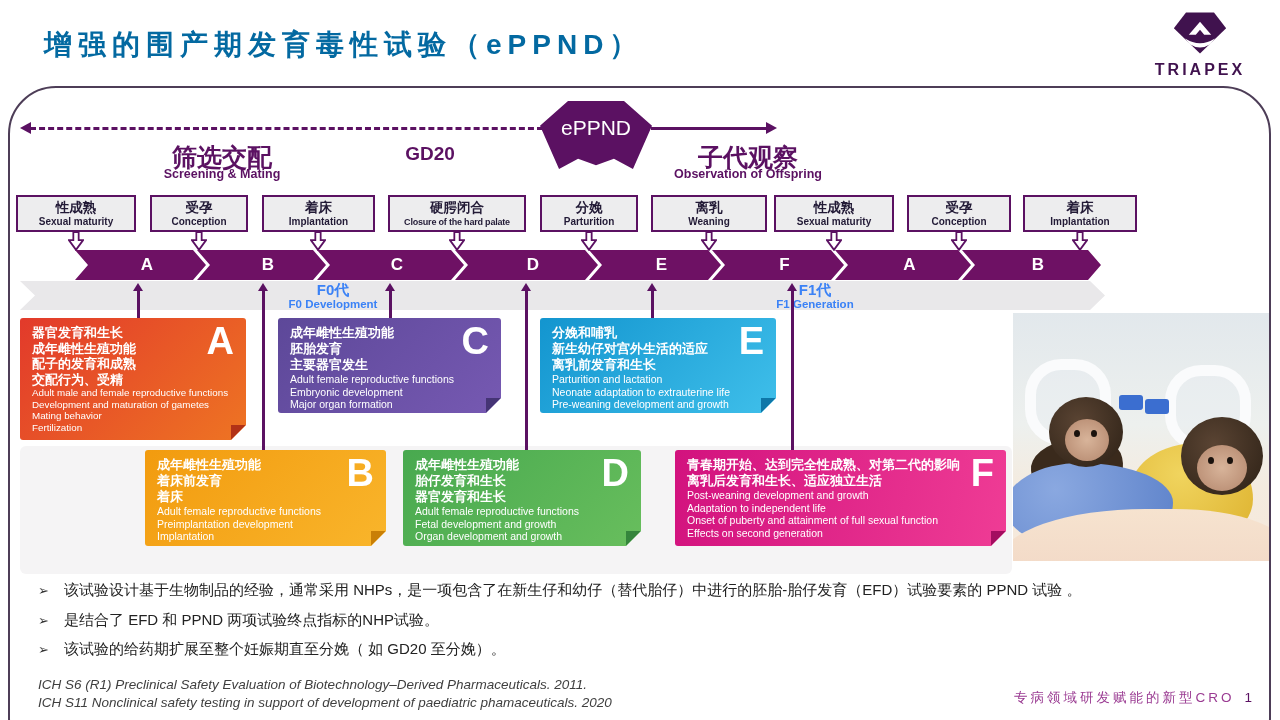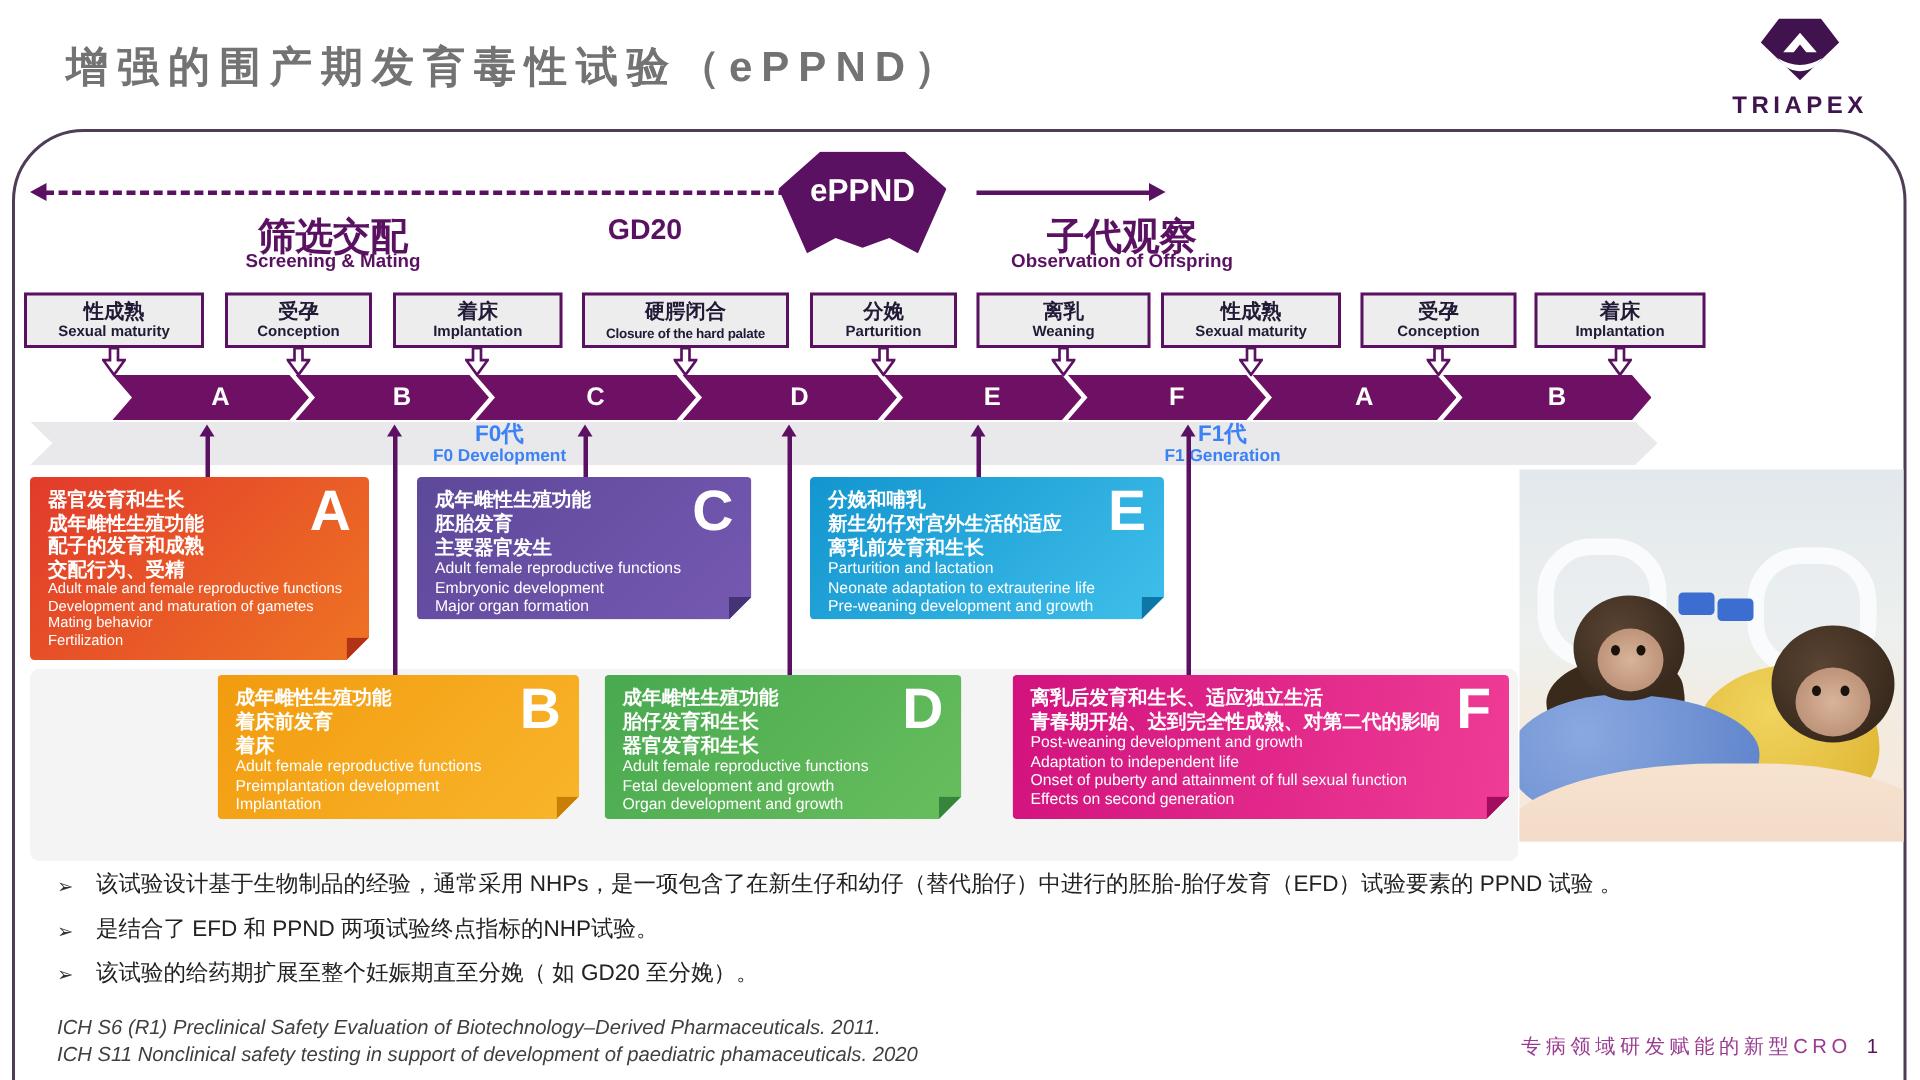--- a/index.html
+++ b/index.html
@@ -1,40 +1,40 @@
 <!DOCTYPE html>
 <html><head>
 <meta charset="utf-8">
 <style>
   * { margin:0; padding:0; box-sizing:border-box; }
   body { background:#ffffff; font-family:"Liberation Sans", sans-serif; }
   .slide { position:relative; width:1280px; height:720px; background:#ffffff; overflow:hidden; }
 
   
   .title { position:absolute; left:44px; top:26px; font-size:28px; font-weight:bold;
-           letter-spacing:6px; color:#737373; white-space:nowrap; }
+           letter-spacing:6px; color:#0369a1; white-space:nowrap; }
   .logo { position:absolute; left:1148px; top:10px; width:104px; text-align:center; }
   .logo-text { font-size:16px; font-weight:bold; letter-spacing:3px; color:#40124E; margin-top:1px; }
 
   
   .frame { position:absolute; left:8px; top:86px; width:1263px; height:680px;
            border:2px solid #4d3d57; border-radius:48px; }
 
   
   .dash-line { position:absolute; left:30px; top:127px; width:513px; border-top:3px dashed #5B1162; }
   .dash-head { position:absolute; left:20px; top:122px; width:0; height:0;
                border-top:6px solid transparent; border-bottom:6px solid transparent;
                border-right:11px solid #5B1162; }
   .solid-line { position:absolute; left:651px; top:127px; width:117px; border-top:3px solid #5B1162; }
   .solid-head { position:absolute; left:766px; top:122px; width:0; height:0;
                 border-top:6px solid transparent; border-bottom:6px solid transparent;
                 border-left:11px solid #5B1162; }
-  .badge { position:absolute; left:519px; top:101px; width:112px; height:73px; background:#5B1162;
+  .badge { position:absolute; left:540px; top:101px; width:112px; height:73px; background:#5B1162;
            clip-path:polygon(25% 0%, 75% 0%, 100% 34%, 83% 93%, 66% 79%, 50% 88%, 34% 79%, 17% 93%, 0% 34%);
-           color:#fff; font-size:21px; font-weight:bold; text-align:center; padding-top:15px; }
+           color:#fff; font-size:21px; font-weight:normal; text-align:center; padding-top:15px; }
   .tl-zh { position:absolute; transform:translateX(-50%); font-size:25px; font-weight:bold; color:#5B1162; white-space:nowrap; }
   .tl-en { position:absolute; transform:translateX(-50%); font-size:12.5px; font-weight:bold; color:#5B1162; white-space:nowrap; }
 
   
   .stage { position:absolute; top:195px; height:37px; background:#EDEDEE; border:2px solid #5B1162;
            text-align:center; color:#221a36; overflow:hidden; }
   .stage .zh { font-size:13.5px; font-weight:bold; line-height:17px; margin-top:2px; }
   .stage .en { font-size:10px; font-weight:bold; line-height:12px; }
   .stage .en.small { font-size:9px; letter-spacing:-0.2px; }
   .darr { position:absolute; top:231px; }
@@ -283,22 +283,22 @@
     <div class="zh">新生幼仔对宫外生活的适应</div>
     <div class="zh">离乳前发育和生长</div>
     <div class="en">Parturition and lactation</div>
     <div class="en">Neonate adaptation to extrauterine life</div>
     <div class="en">Pre-weaning development and growth</div>
     <div class="flap"></div>
   </div>
 
   <div class="card card-f">
     <div class="cletter">F</div>
+    <div class="zh">青春期开始、达到完全性成熟、对第二代的影响</div>
     <div class="zh">离乳后发育和生长、适应独立生活</div>
-    <div class="zh">青春期开始、达到完全性成熟、对第二代的影响</div>
     <div class="en">Post-weaning development and growth</div>
     <div class="en">Adaptation to independent life</div>
     <div class="en">Onset of puberty and attainment of full sexual function</div>
     <div class="en">Effects on second generation</div>
     <div class="flap"></div>
   </div>
 
   <div class="photo">
     <div class="port" style="left:12px; top:46px;"></div>
     <div class="port" style="left:152px; top:52px;"></div>

